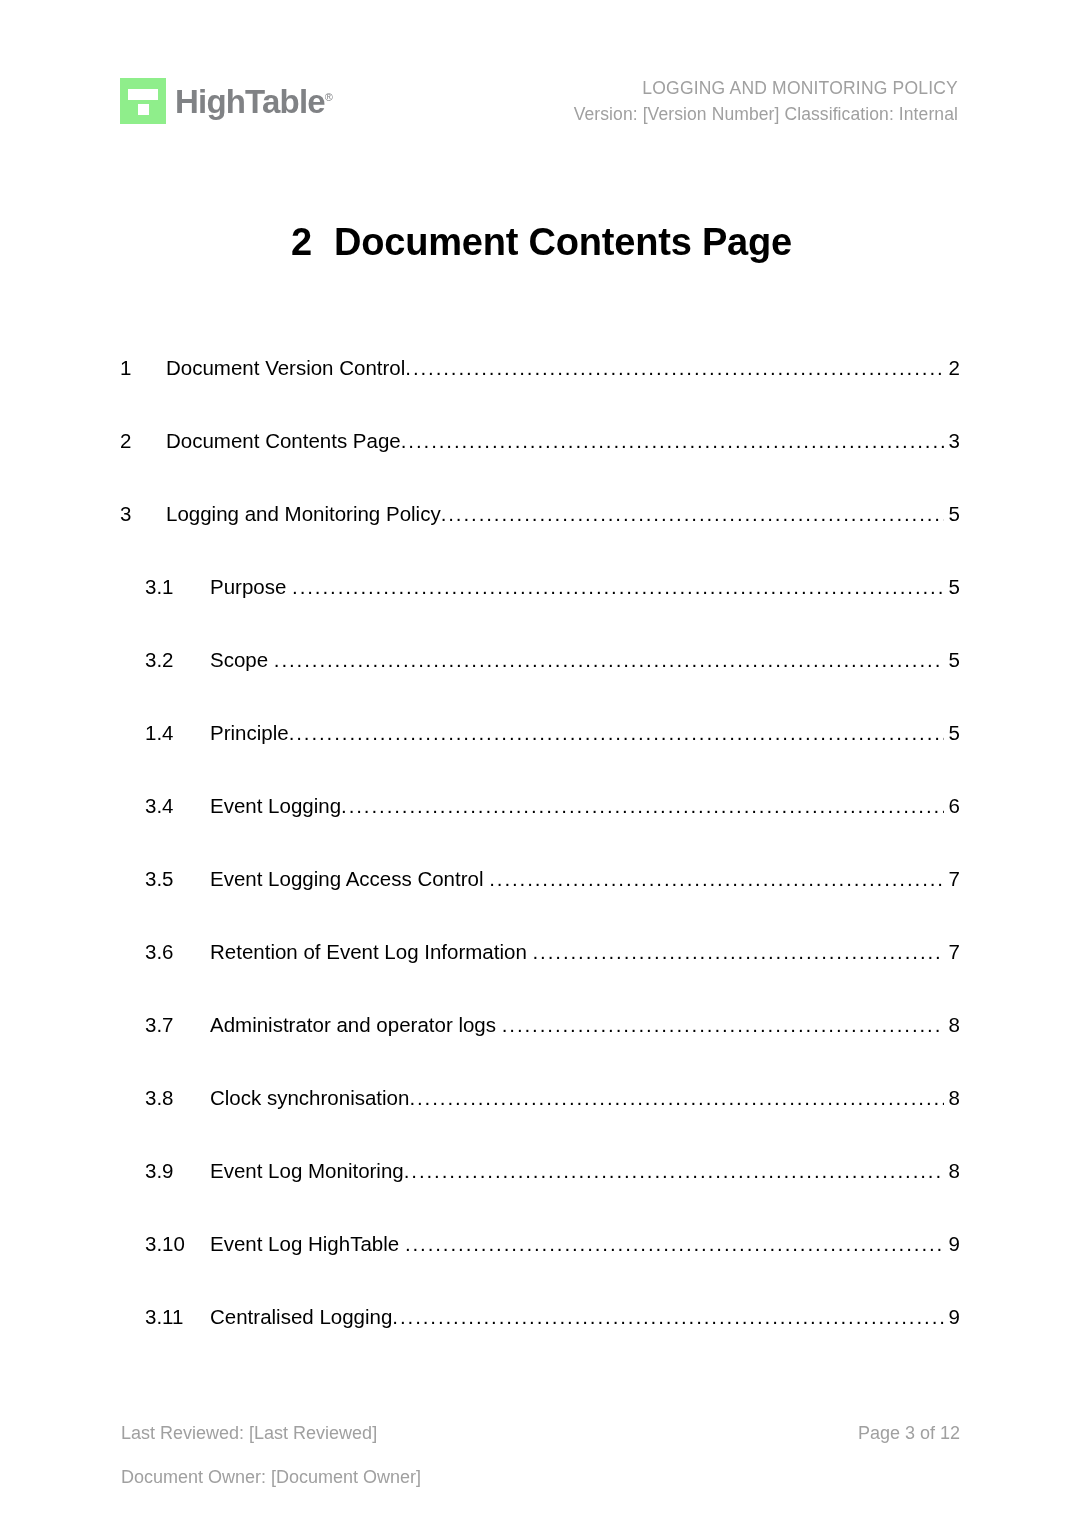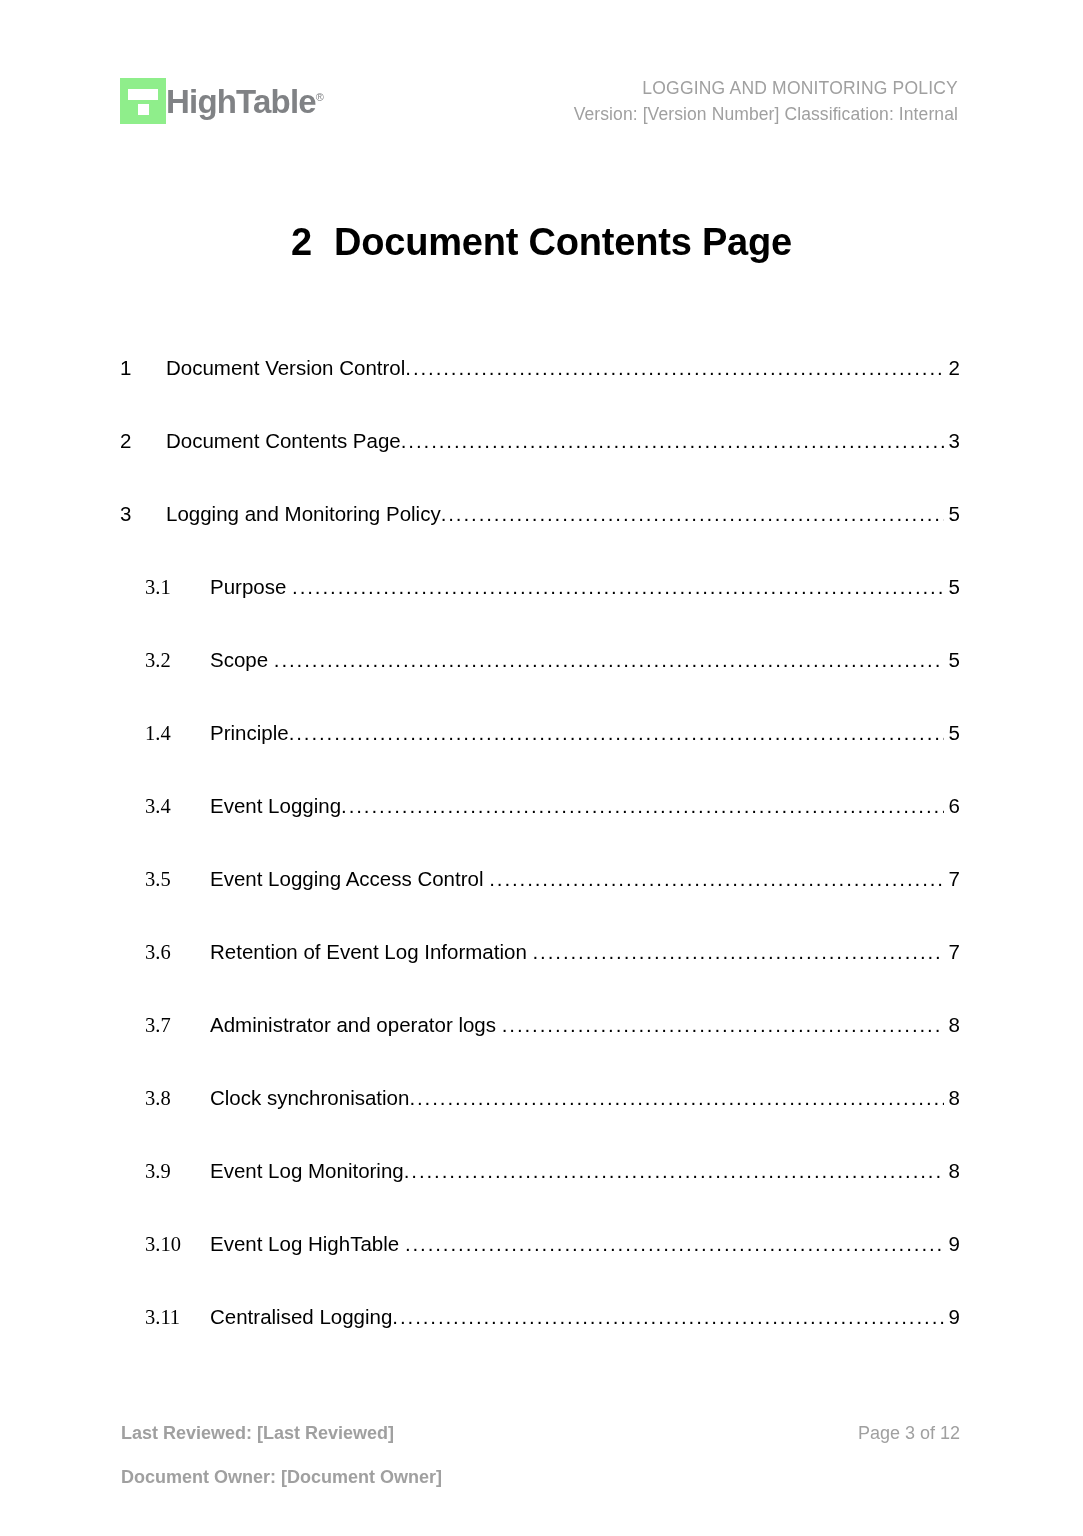--- a/index.html
+++ b/index.html
@@ -31,20 +31,21 @@
     top: 72px;
     height: 76px;
     display: flex;
     align-items: flex-start;
     justify-content: space-between;
   }
 
   .brand {
     display: flex;
     align-items: center;
+    gap: 9px;
     margin-top: 6px;
   }
 
   .brand-mark {
     position: relative;
     width: 46px;
     height: 46px;
     background: #8FEE8B;
     flex: 0 0 auto;
   }
@@ -142,21 +143,20 @@
   .toc-row.level-1 .toc-text-wrap {
     margin-left: 0;
   }
 
   .toc-row.level-2 {
     padding-left: 25px;
   }
   .toc-row.level-2 .toc-num {
     width: 65px;
     flex: 0 0 65px;
-    font-family: Liberation Serif, serif;
   }
 
   .toc-num {
     white-space: nowrap;
   }
 
   .toc-text-wrap {
     flex: 1 1 auto;
     display: flex;
     align-items: baseline;
@@ -198,21 +198,21 @@
   }
   .footer-row {
     display: flex;
     justify-content: space-between;
     align-items: baseline;
     line-height: 1.2;
   }
   .footer-row + .footer-row {
     margin-top: 23px;
   }
-  .footer-left { white-space: nowrap; font-weight: bold; }
+  .footer-left { white-space: nowrap; }
   .footer-right { white-space: nowrap; }
 </style>
 </head>
 <body>
 
 <div class="page">
 
   <div class="doc-header">
 
     <div class="brand">

